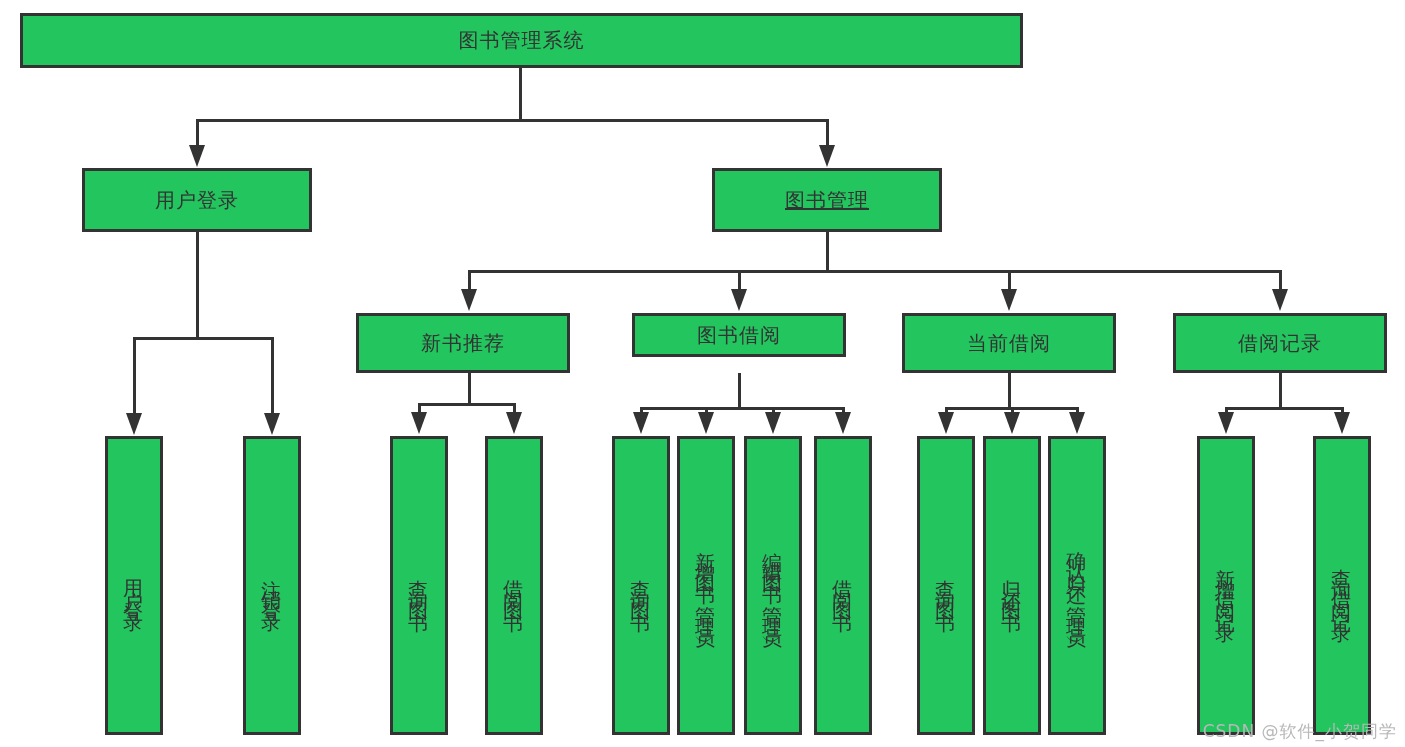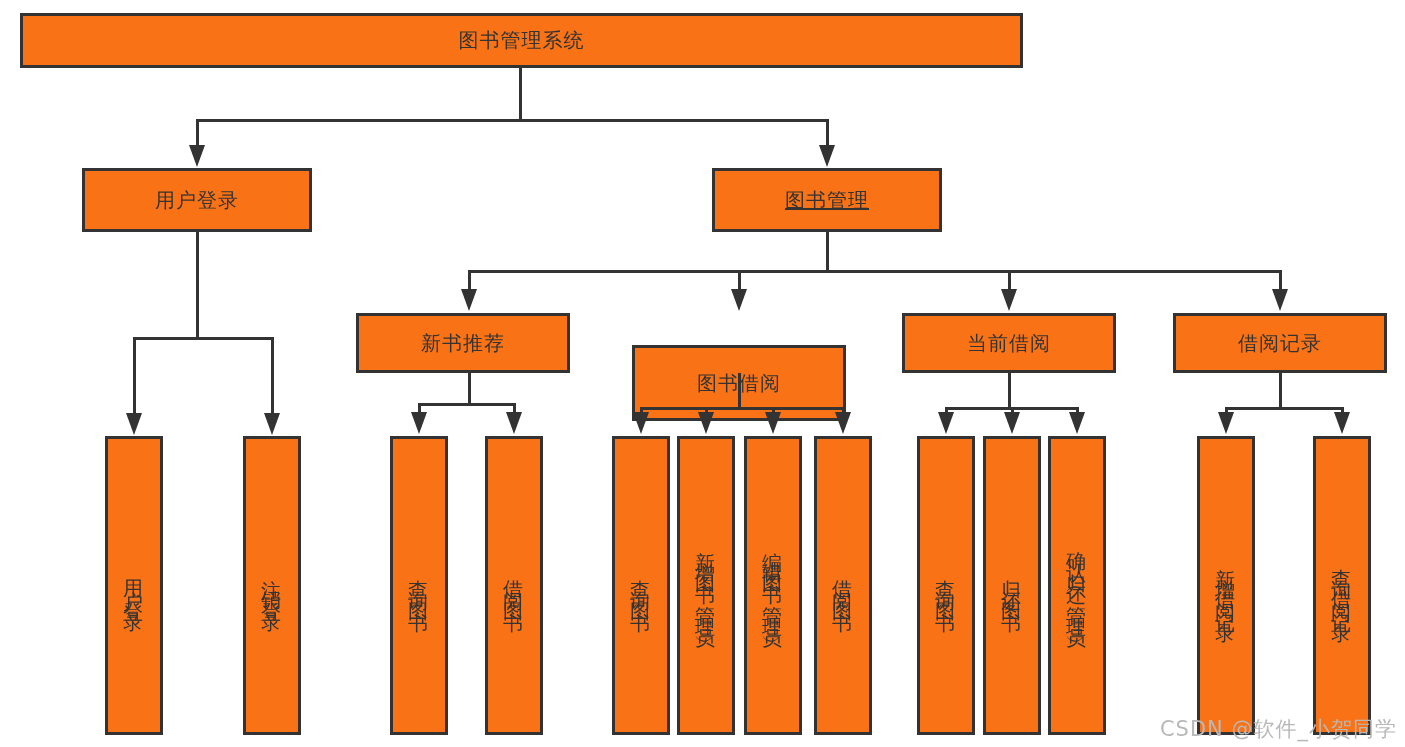--- a/index.html
+++ b/index.html
@@ -14,21 +14,21 @@
     width: 1405px;
     height: 747px;
     background: var(--bg);
     font-family: "DejaVu Sans", "Liberation Sans", sans-serif;
     overflow: hidden;
   }
   .box {
     position: absolute;
     box-sizing: border-box;
     border: 3px solid var(--line);
-    background: #f97316;
+    background: #22c55e;
     display: flex;
     align-items: center;
     justify-content: center;
     color: var(--text);
     font-size: 20px;
     text-align: center;
   }
   .hbox { letter-spacing: 1px; }
   .vbox {
     writing-mode: vertical-rl;
@@ -46,38 +46,38 @@
     bottom: -22px;
     width: 0; height: 0;
     border-left: 8px solid transparent;
     border-right: 8px solid transparent;
     border-top: 22px solid var(--line);
   }
   .watermark {
     position: absolute;
     right: 8px;
     bottom: 4px;
-    font-size: 21px;
+    font-size: 17px;
     letter-spacing: 1px;
     color: var(--wm);
     white-space: nowrap;
   }
 </style>
 </head>
 <body>
 
 <div class="canvas">
 
   <div class="box hbox" style="left:20px; top:13px; width:1003px; height:55px;">图书管理系统</div>
 
   <div class="box hbox" style="left:82px; top:168px; width:230px; height:64px;">用户登录</div>
   <div class="box hbox" style="left:712px; top:168px; width:230px; height:64px;text-decoration:underline;">图书管理</div>
 
   <div class="box hbox" style="left:356px; top:313px; width:214px; height:60px;">新书推荐</div>
-  <div class="box hbox" style="left:632px; top:313px; width:214px; height:76px;margin-top:32px;">图书借阅</div>
+  <div class="box hbox" style="left:632px; top:313px; width:214px; height:44px;">图书借阅</div>
   <div class="box hbox" style="left:1173px; top:313px; width:214px; height:60px;">借阅记录</div>
   <div class="box hbox" style="left:902px; top:313px; width:214px; height:60px;">当前借阅</div>
 
   <div class="box vbox" style="left:105px; top:436px; width:58px; height:299px;">用户登录</div>
   <div class="box vbox" style="left:243px; top:436px; width:58px; height:299px;">注销登录</div>
 
   <div class="box vbox" style="left:390px; top:436px; width:58px; height:299px;">查询图书</div>
   <div class="box vbox" style="left:485px; top:436px; width:58px; height:299px;">借阅图书</div>
 
   <div class="box vbox" style="left:612px; top:436px; width:58px; height:299px;">查询图书</div>

